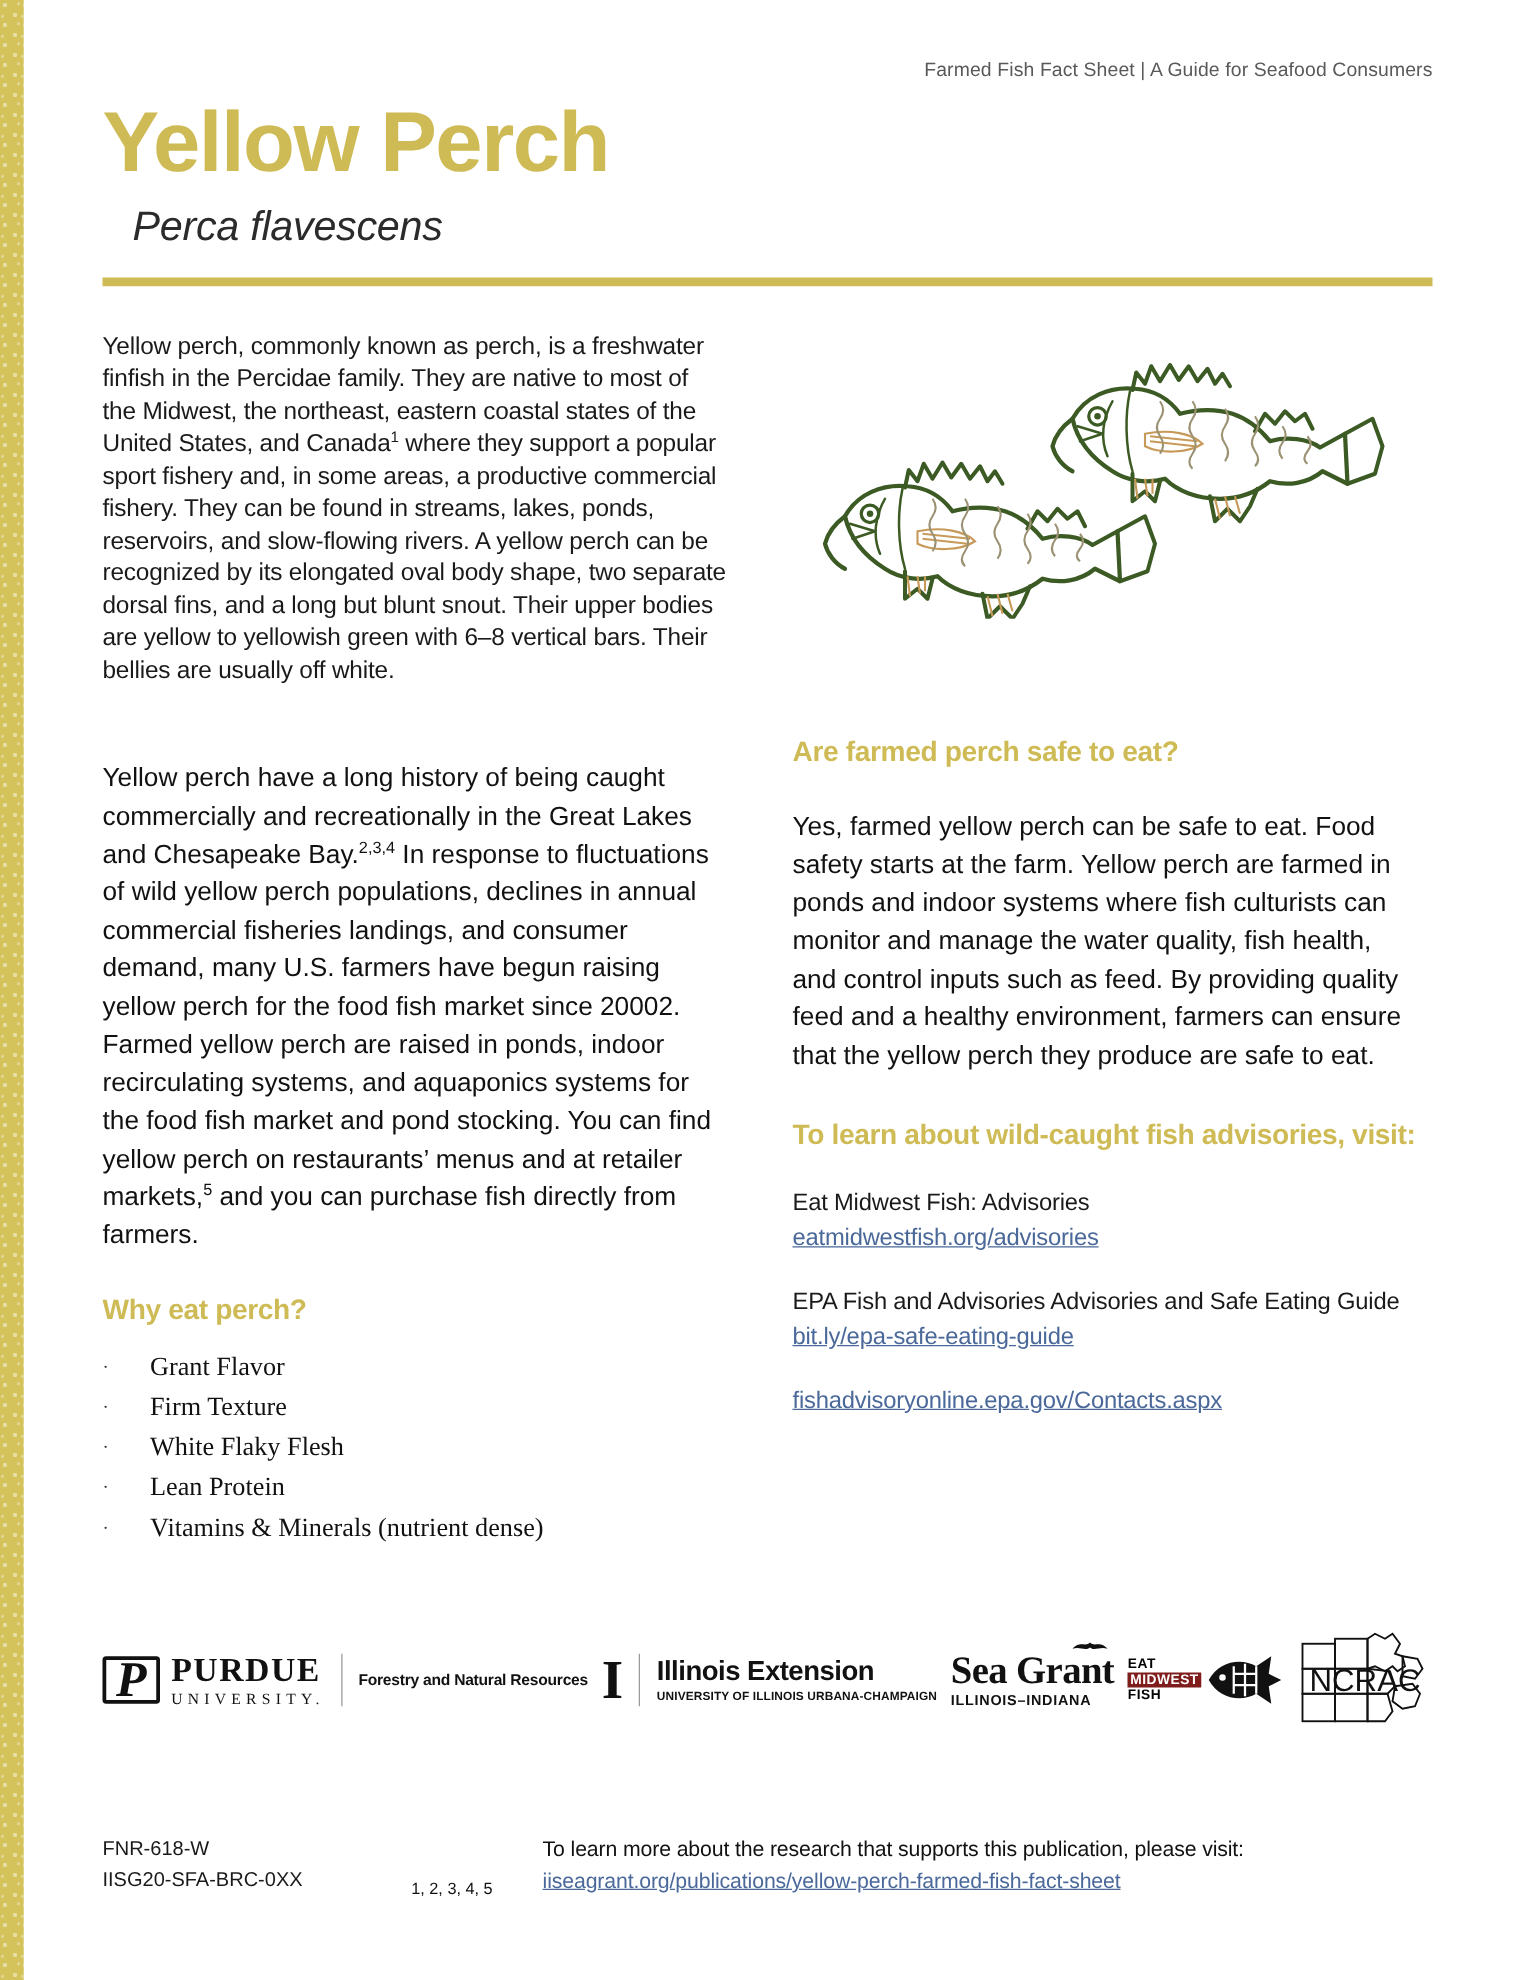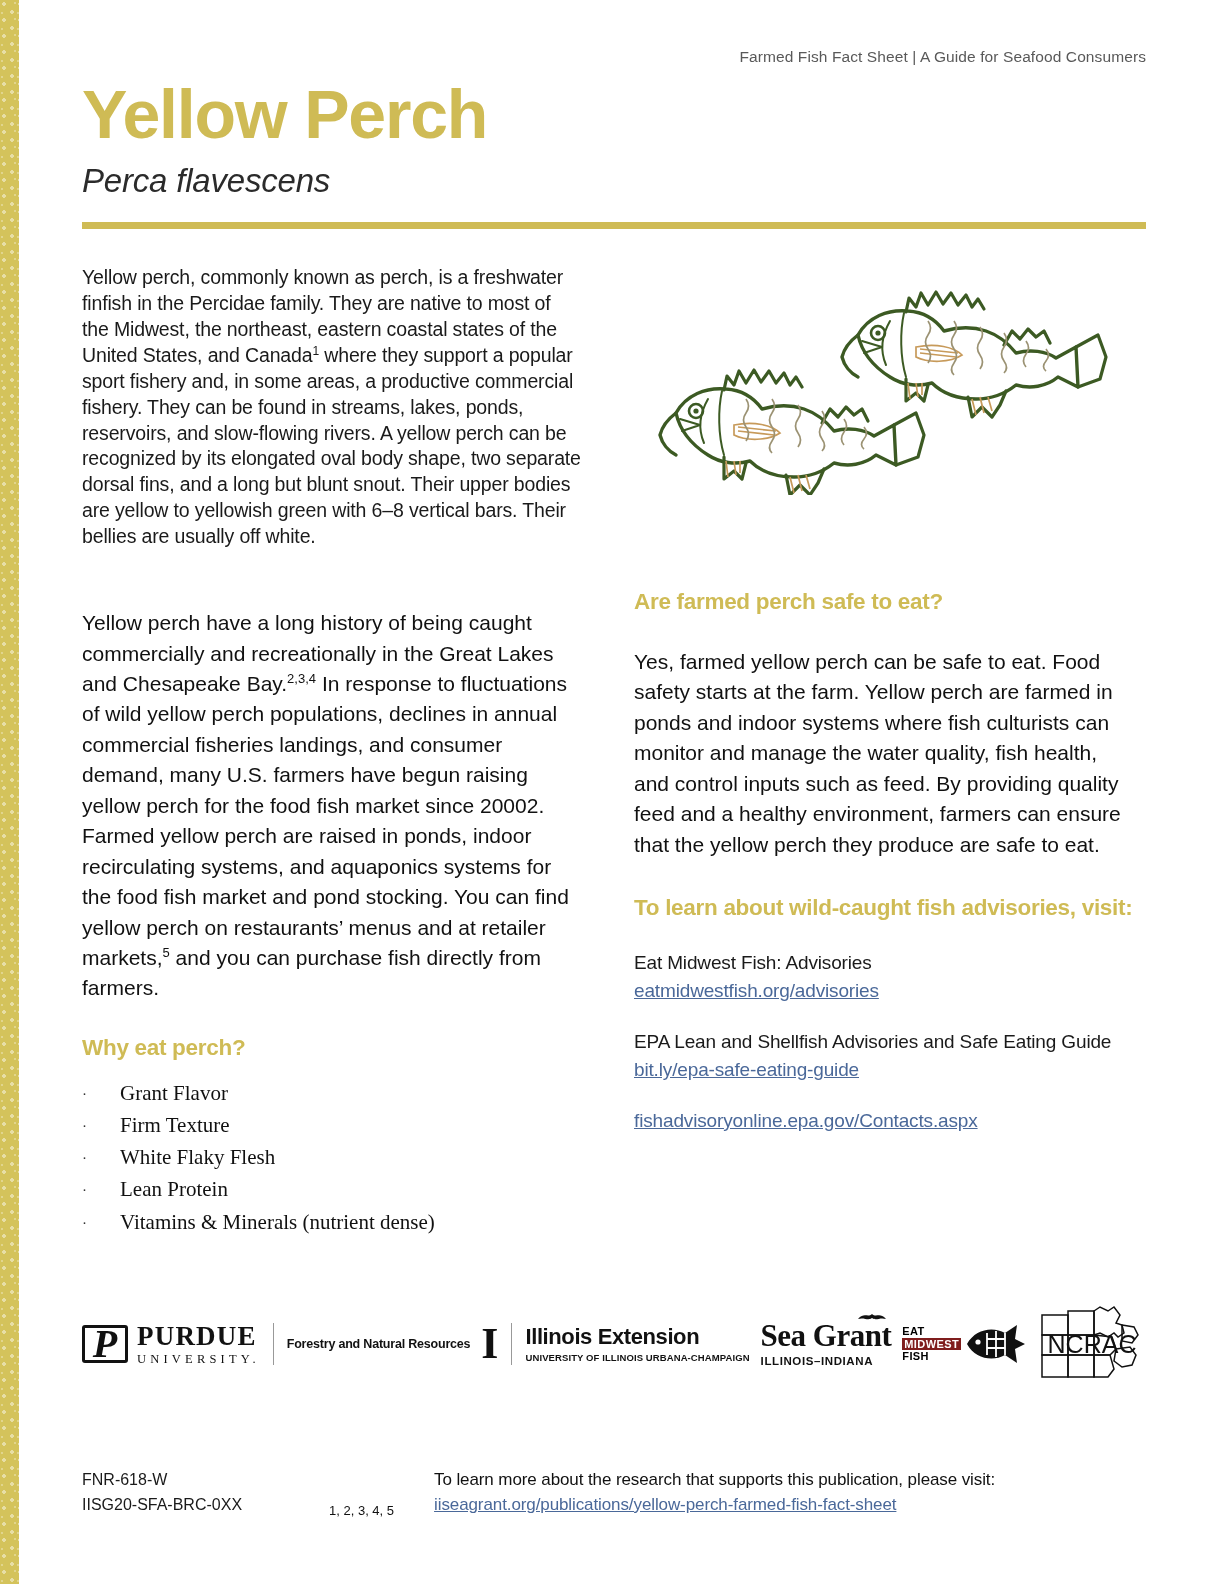--- a/index.html
+++ b/index.html
@@ -53,20 +53,21 @@
     line-height: 1.0;
     margin-top: 14px;
   }
 
   .subtitle {
     font-size: 33px;
     font-style: italic;
     color: #2b2b2b;
     margin-top: 14px;
     letter-spacing: -0.2px;
+    margin-left: 24px;
   }
 
   .rule {
     height: 7px;
     background: #cfbb55;
     margin-top: 22px;
   }
 
   
   .intro-wrap {
@@ -360,21 +361,21 @@
       <p class="serif" style="margin-top:30px;">Yes, farmed yellow perch can be safe to eat. Food safety starts at the farm. Yellow perch are farmed in ponds and indoor systems where fish culturists can monitor and manage the water quality, fish health, and control inputs such as feed. By providing quality feed and a healthy environment, farmers can ensure that the yellow perch they produce are safe to eat.</p>
 
       <h2 class="h2" style="margin-top:34px;">To learn about wild-caught fish advisories, visit:</h2>
 
       <div class="links">
         <div class="link-block">
           <div class="link-label">Eat Midwest Fish: Advisories</div>
           <a class="link-url" href="#">eatmidwestfish.org/advisories</a>
         </div>
         <div class="link-block spaced">
-          <div class="link-label">EPA Lean and Shellfish Advisories and Safe Eating Guide</div>
+          <div class="link-label">EPA Fish and Advisories Advisories and Safe Eating Guide</div>
           <a class="link-url" href="#">bit.ly/epa-safe-eating-guide</a>
         </div>
         <div class="link-block">
           <a class="link-url" href="#">fishadvisoryonline.epa.gov/Contacts.aspx</a>
         </div>
       </div>
     </div>
 
   </div>
 </div>

